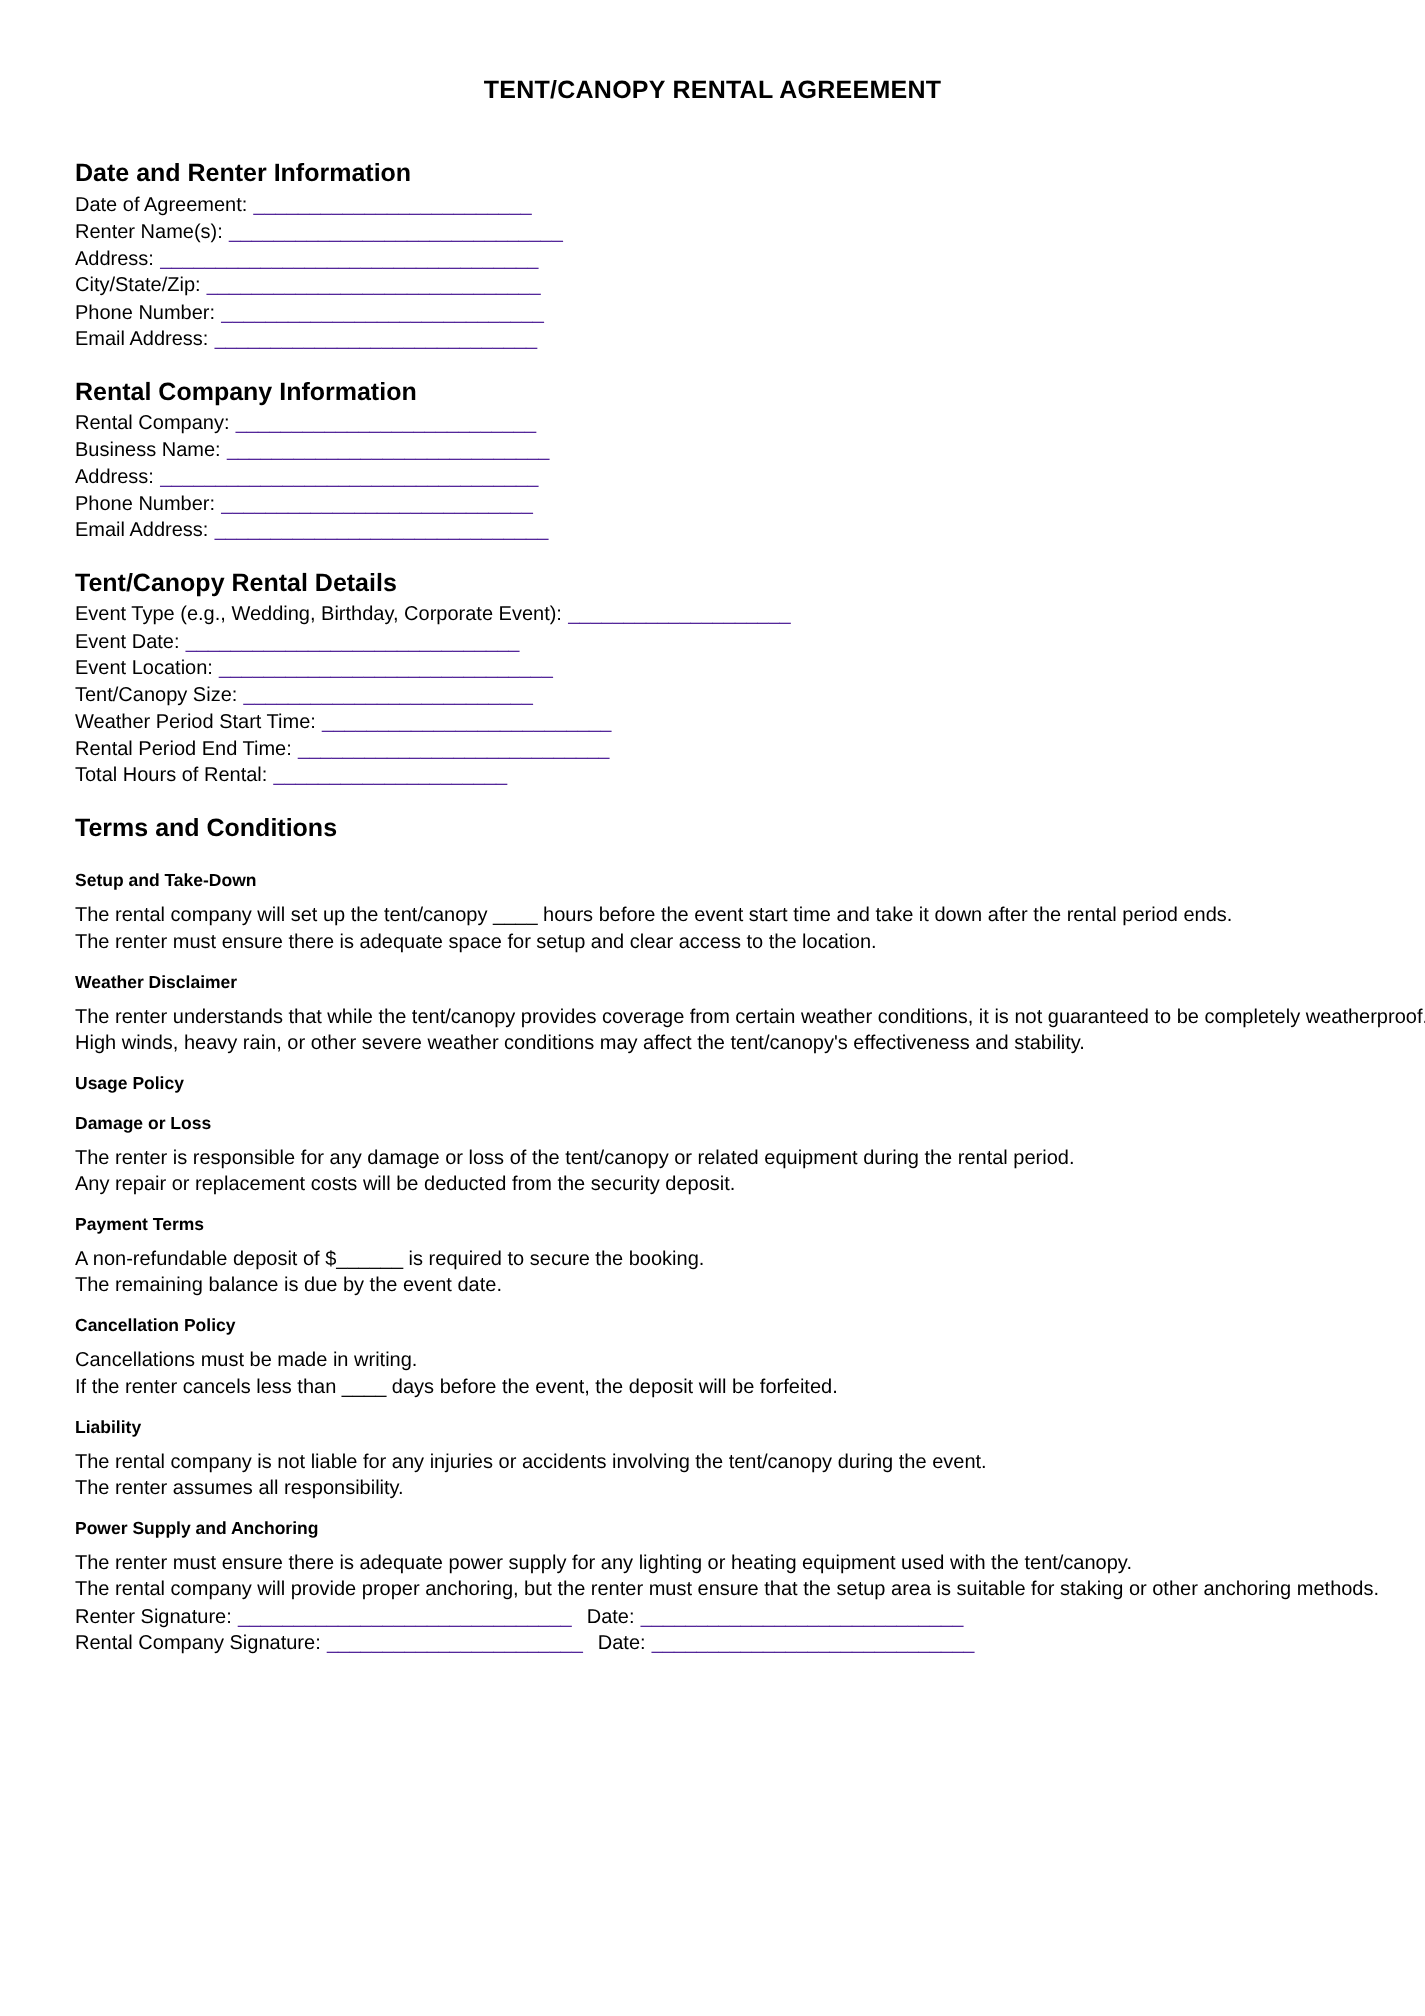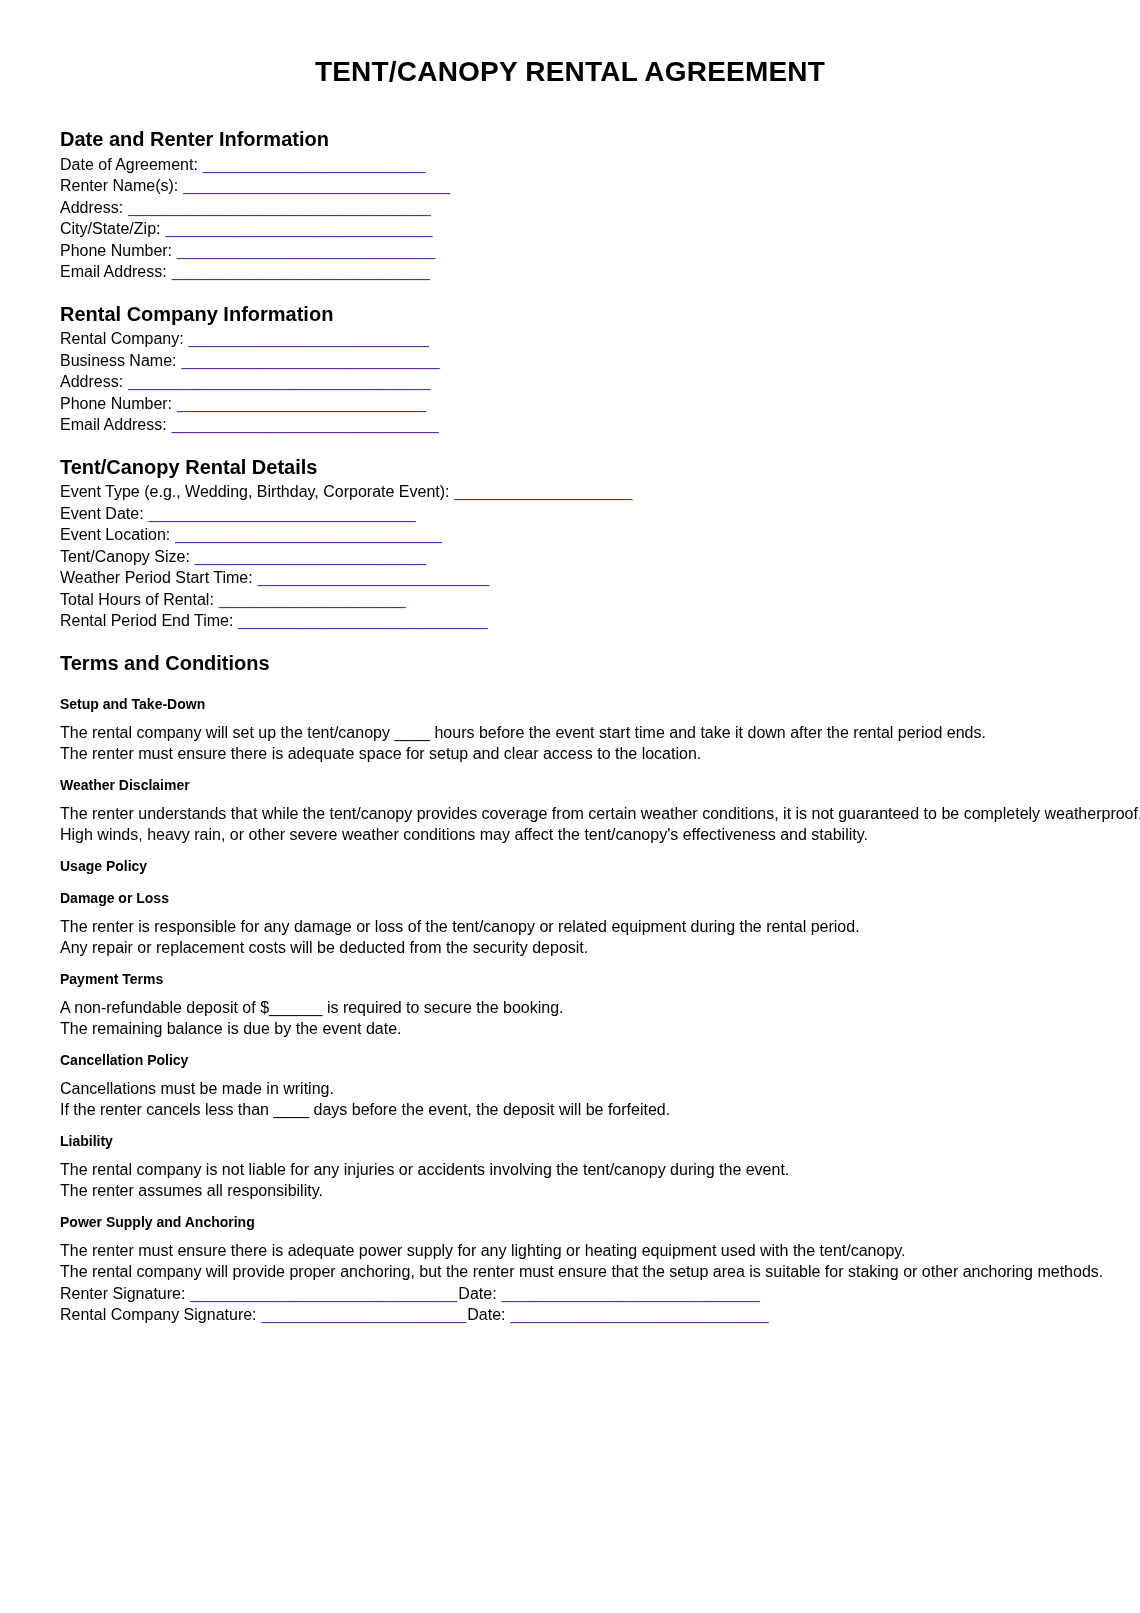--- a/index.html
+++ b/index.html
@@ -4,40 +4,40 @@
 <style>
   html, body { margin: 0; padding: 0; overflow: hidden; }
   body {
     width: 1140px; height: 1613px;
     background: #ffffff; color: #000000;
     font-family: "Liberation Sans", sans-serif;
   }
   .page { padding: 59px 0 0 60px; }
   .doc-title {
     width: 1020px; margin: 0;
-    font-size: 28px; line-height: 26px; font-weight: 700;
+    font-size: 20px; line-height: 26px; font-weight: 700;
     text-align: center; letter-spacing: 0.2px;
     white-space: nowrap;
   }
   h2.sec {
     font-size: 20px; line-height: 21.5px; font-weight: 700;
     margin: 21px 0 3px 0; white-space: nowrap;
   }
   h2.sec.first { margin-top: 44px; }
   h3.sub {
     font-size: 14px; line-height: 21.5px; font-weight: 700;
     margin: 10.5px 0 6px 0; white-space: nowrap;
   }
   h3.sub.after-h2 { margin-top: 20px; }
   p.field, p.line, p.sign-row {
     font-size: 16px; line-height: 21.5px;
     margin: 0; white-space: nowrap;
   }
   .blank { margin-left: 5px; color: #4c1d95; }
-  .inline-gap { margin-left: 1px; }
+  .inline-gap { margin-left: 12px; }
 </style>
 </head>
 <body>
 
 <div class="page">
 
   <h1 class="doc-title">TENT/CANOPY RENTAL AGREEMENT</h1>
 
   <section>
     <h2 class="sec first">Date and Renter Information</h2>
@@ -58,22 +58,22 @@
     <p class="field"><span>Email Address:</span><span class="blank">______________________________</span></p>
   </section>
 
   <section>
     <h2 class="sec">Tent/Canopy Rental Details</h2>
     <p class="field"><span>Event Type (e.g., Wedding, Birthday, Corporate Event):</span><span class="blank">____________________</span></p>
     <p class="field"><span>Event Date:</span><span class="blank">______________________________</span></p>
     <p class="field"><span>Event Location:</span><span class="blank">______________________________</span></p>
     <p class="field"><span>Tent/Canopy Size:</span><span class="blank">__________________________</span></p>
     <p class="field"><span>Weather Period Start Time:</span><span class="blank">__________________________</span></p>
+    <p class="field"><span>Rental Period End Time:</span><span class="blank">____________________________</span></p>
     <p class="field"><span>Total Hours of Rental:</span><span class="blank">_____________________</span></p>
-    <p class="field"><span>Rental Period End Time:</span><span class="blank">____________________________</span></p>
   </section>
 
   <section>
     <h2 class="sec">Terms and Conditions</h2>
 
     <h3 class="sub after-h2">Setup and Take-Down</h3>
     <p class="line">The rental company will set up the tent/canopy ____ hours before the event start time and take it down after the rental period ends.</p>
     <p class="line">The renter must ensure there is adequate space for setup and clear access to the location.</p>
 
     <h3 class="sub">Weather Disclaimer</h3>

